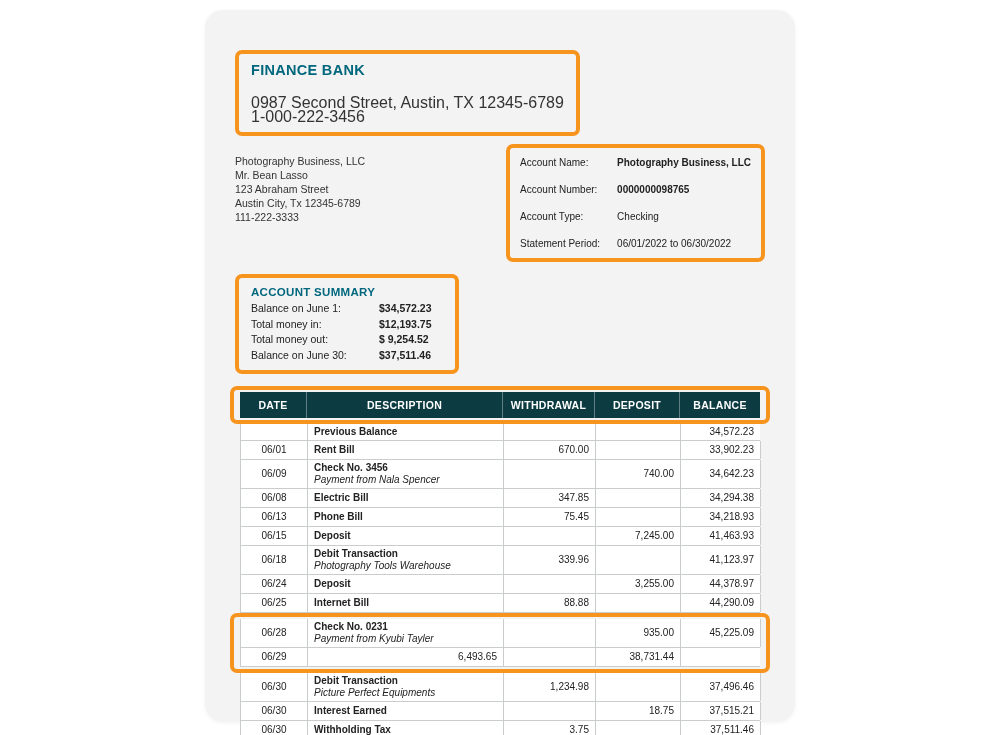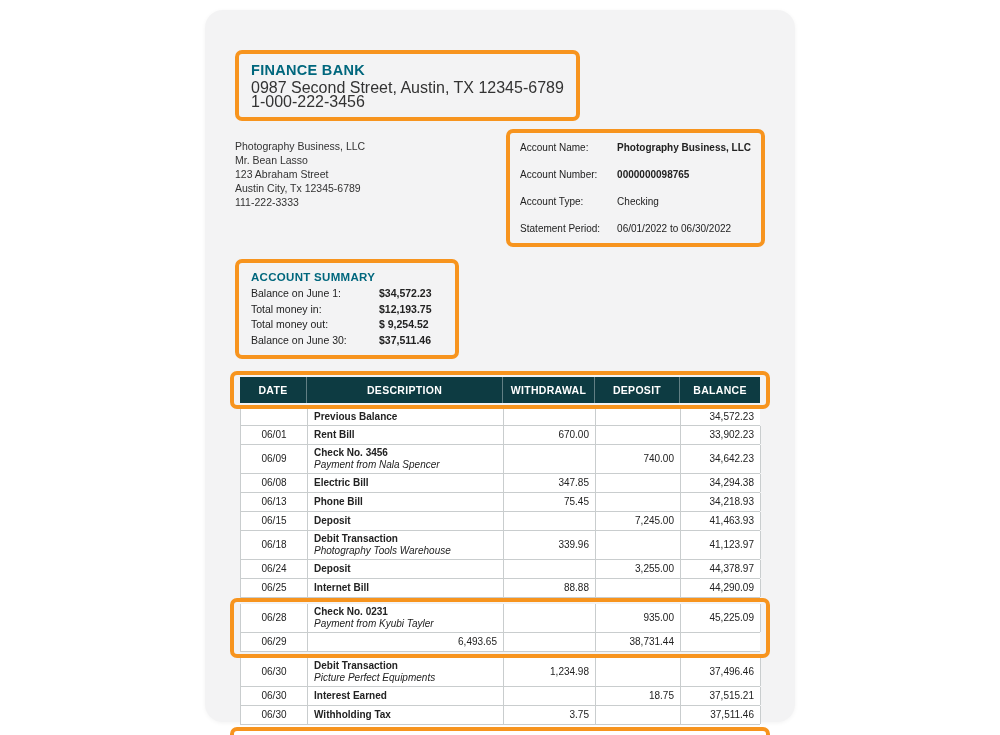--- a/index.html
+++ b/index.html
@@ -16,21 +16,21 @@
   }
   .page{
     position:relative; width:590px; height:712px; margin:10px 0 0 205px;
     background:var(--page-bg); border-radius:18px; padding:40px 30px 0 30px;
     box-shadow:0 1px 4px rgba(0,0,0,.05);
   }
   .hl-box{ border:4px solid var(--orange); border-radius:7px; }
 
   
   .bank-box{ display:inline-block; padding:8px 12px; background:transparent; }
-  .bank-name{ color:var(--teal); font-weight:bold; font-size:14.5px; letter-spacing:.3px; margin-bottom:3px; white-space:nowrap;}
+  .bank-name{ color:var(--teal); font-weight:bold; font-size:14.5px; letter-spacing:.3px; margin-bottom:18px; white-space:nowrap;}
   .bank-line{ font-size:16px; line-height:14px; color:#333; white-space:nowrap;}
 
   
   .info-row{ display:flex; justify-content:space-between; align-items:flex-start; margin-top:8px; }
   .customer{ margin-top:10px; font-size:10.5px; line-height:14px; color:#333; }
   .acct-box{ padding:8px 10px; }
   .acct-grid{ display:grid; grid-template-columns:97px auto; row-gap:14px; font-size:10px; line-height:13px; white-space:nowrap;}
   .acct-grid .val.b{ font-weight:bold; }
 
   

